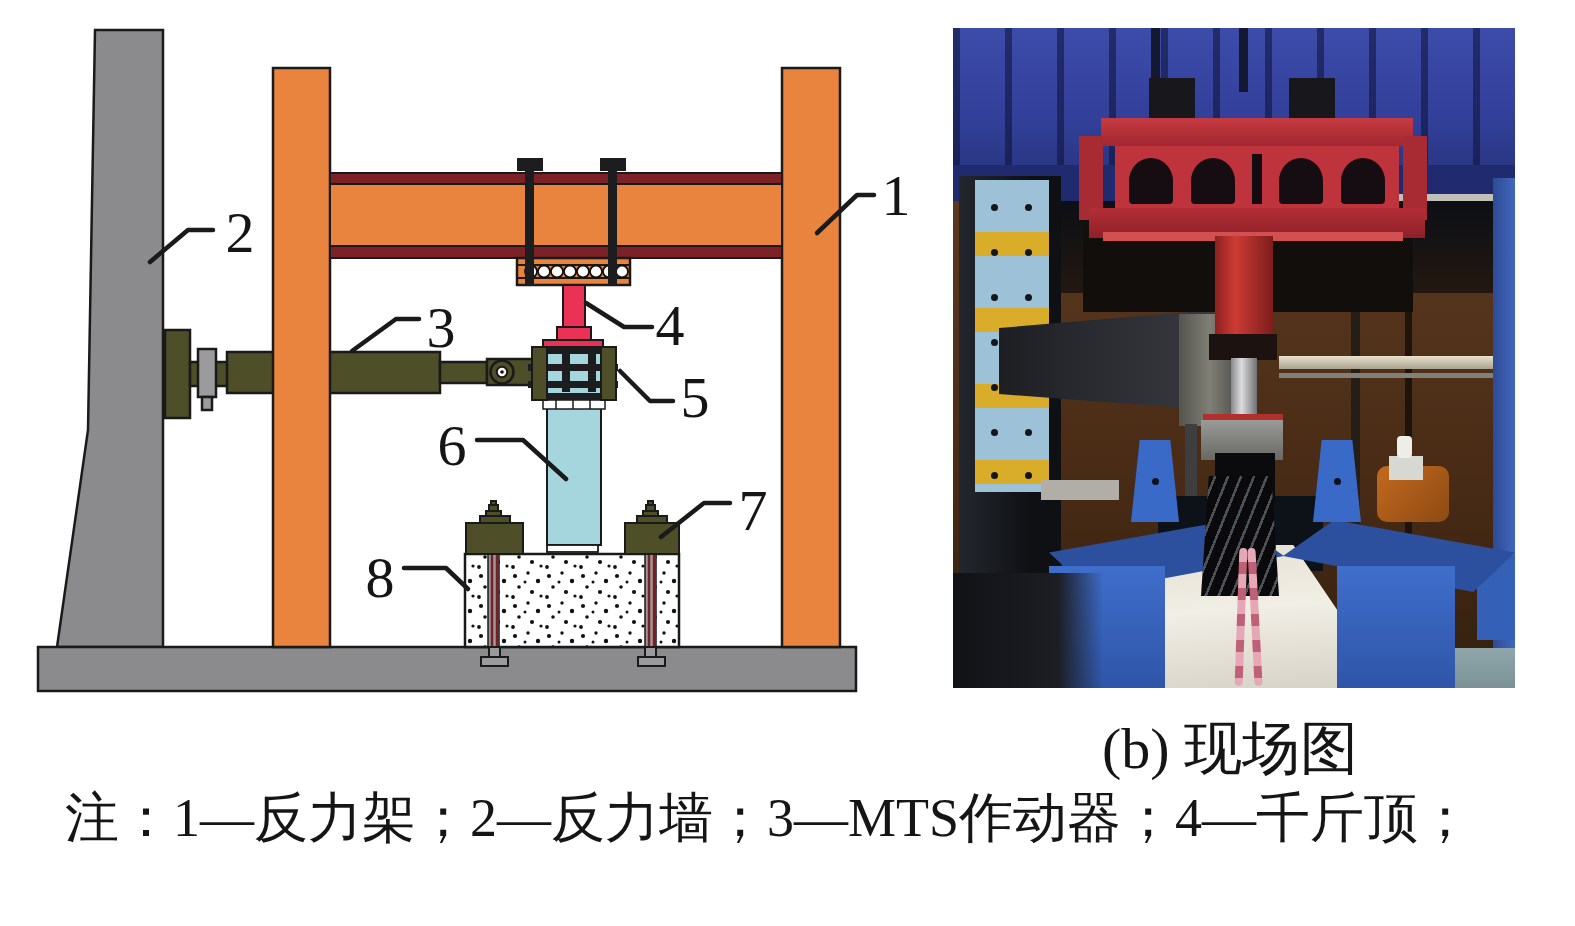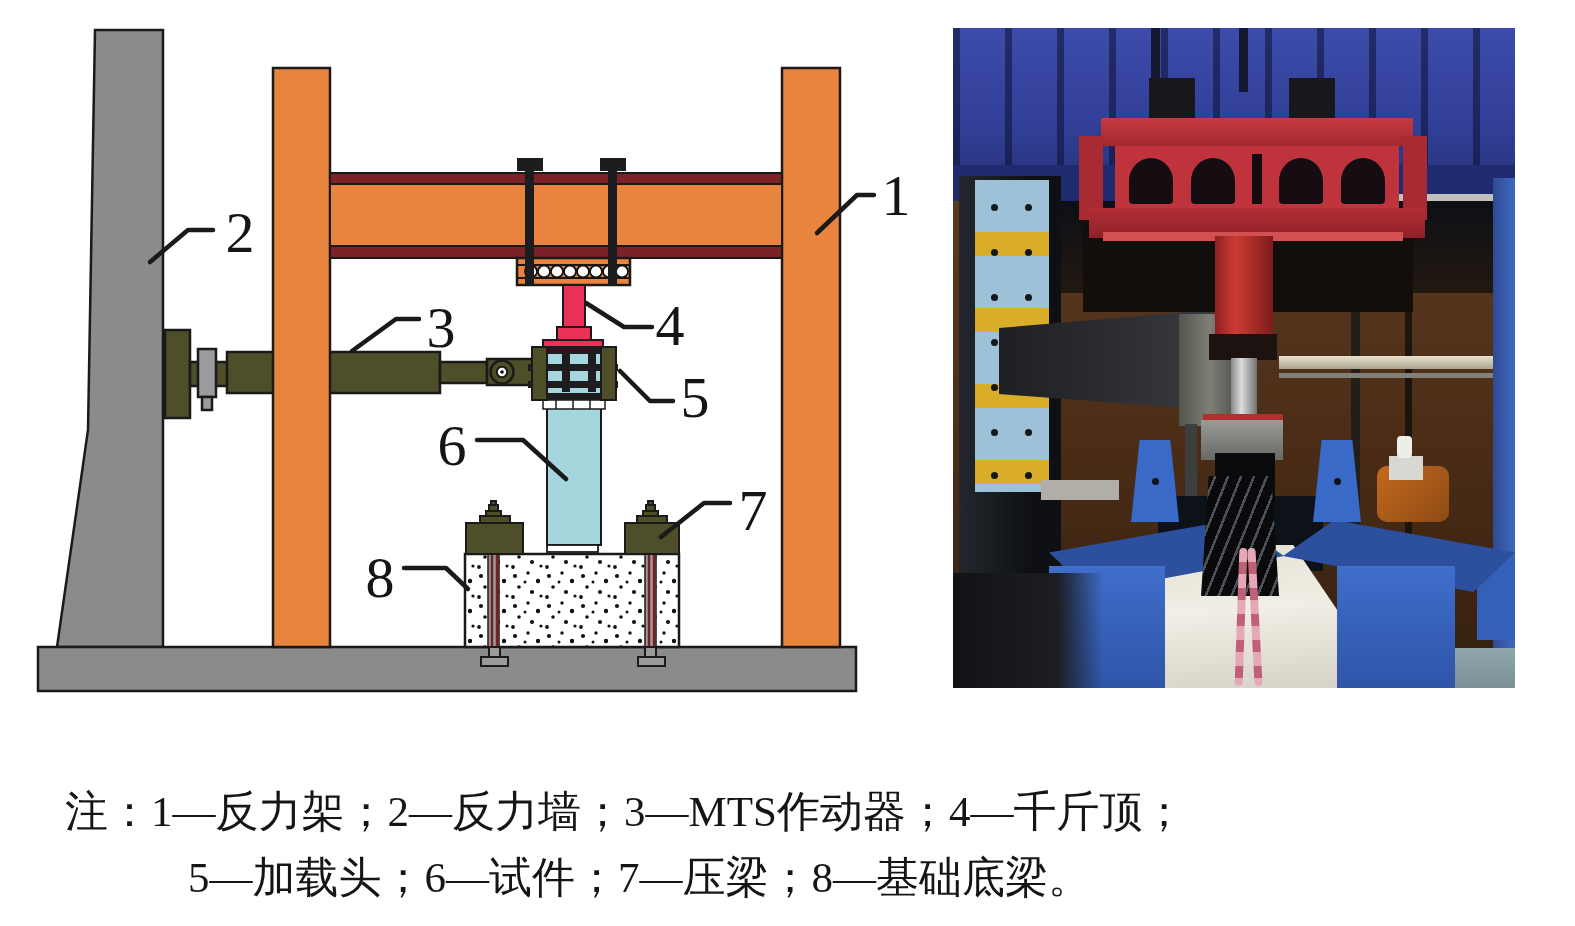--- a/index.html
+++ b/index.html
@@ -19,21 +19,21 @@
      34px 90px 0 #14161c,0 135px 0 #14161c,34px 135px 0 #14161c,0 180px 0 #14161c,
      34px 180px 0 #14161c,0 225px 0 #14161c,34px 225px 0 #14161c,0 268px 0 #14161c,34px 268px 0 #14161c;}
   .arch{width:44px;height:46px;border-radius:50% 50% 4px 4px;background:#150d11;top:12px;}
   .spiral{background:#0a0a0c;
      background-image:repeating-linear-gradient(112deg,rgba(175,180,195,.42) 0 2.5px,rgba(0,0,0,0) 2.5px 12px);
      clip-path:polygon(10% 0,90% 0,100% 100%,0 100%);}
   .rope{width:8px;border-radius:4px;
      background:repeating-linear-gradient(180deg,#e6a8b6 0 14px,#bf6077 14px 26px);}
   
   .caption{position:absolute;width:560px;text-align:center;font-size:58px;white-space:nowrap;}
-  .note{position:absolute;font-size:43px;line-height:1.2;white-space:nowrap;}
+  .note{position:absolute;font-size:54px;line-height:1.2;white-space:nowrap;}
 </style>
 </head>
 <body>
 
 <div id="page">
 
   <svg id="diagram" viewBox="0 0 910 705" xmlns="http://www.w3.org/2000/svg">
     <defs>
       <pattern id="speckle" width="34" height="30" patternUnits="userSpaceOnUse">
         <rect width="34" height="30" fill="#ffffff"></rect>
@@ -248,17 +248,17 @@
     <div style="left:444px;top:408px;width:15px;height:22px;background:#eeeee8;border-radius:4px;"></div>
 
     <div style="left:262px;top:425px;width:60px;height:50px;background:#0b0b0d;"></div>
     <div class="spiral" style="left:248px;top:448px;width:78px;height:120px;"></div>
     <div class="rope" style="left:284px;top:520px;height:138px;transform:rotate(2deg);"></div>
     <div class="rope" style="left:298px;top:520px;height:138px;transform:rotate(-3deg);"></div>
 
     <div style="left:0;top:545px;width:150px;height:115px;background:linear-gradient(90deg,#101216,#1c1e24 70%,rgba(20,22,26,0));"></div>
   </div>
 
+  <div class="caption" style="left:950px;top:710px;">(b) 现场图</div>
 
   <div class="note" style="left:65px;top:786px;">注：1—反力架；2—反力墙；3—MTS作动器；4—千斤顶；</div>
-  <div class="note" style="left:188px;top:852px;">5—加载头；6—试件；7—压梁；8—基础底梁。</div>
 
 </div>
 
 </body></html>

